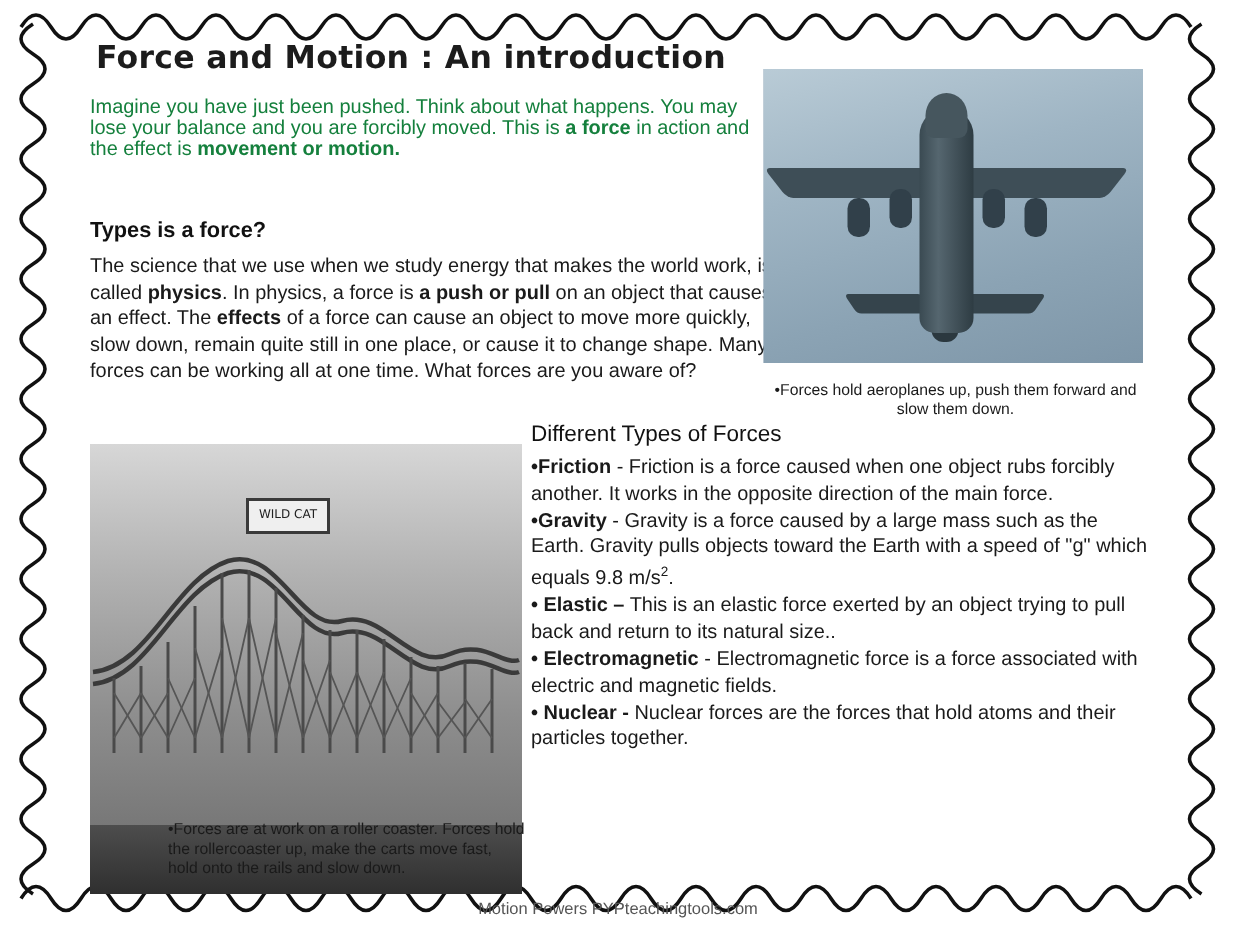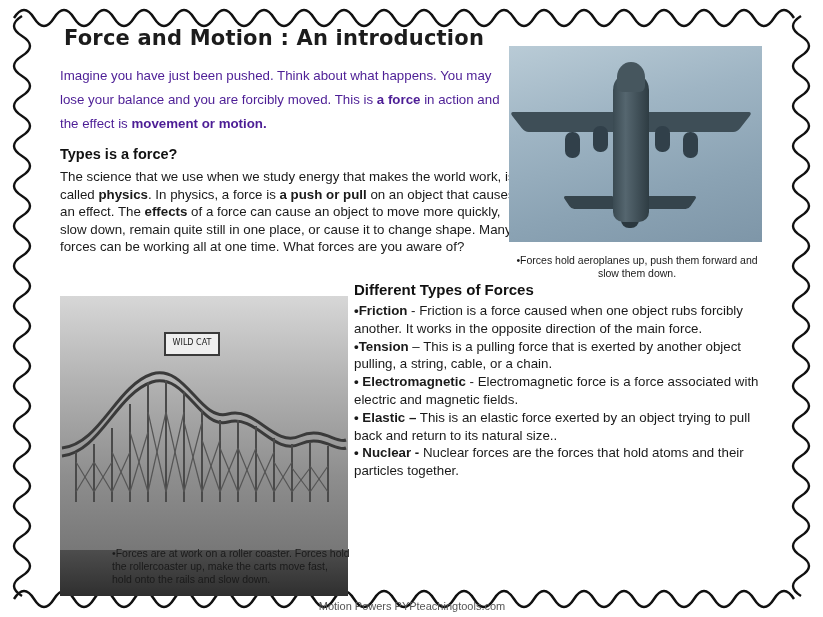--- a/index.html
+++ b/index.html
@@ -44,22 +44,22 @@
     margin: 0 0 6px 0;
     padding-left: 10px;
   }
 
   .intro {
     position: absolute;
     left: 6px;
     top: 38px;
     width: 452px;
     font-size: 13.3px;
-    line-height: 24px;
-    color: #4c1d95;
+    line-height: 14px;
+    color: #15803d;
   }
 
   .heading {
     position: absolute;
     left: 6px;
     top: 120px;
     font-size: 14.5px;
     font-weight: bold;
     color: #111;
   }
@@ -180,21 +180,21 @@
     width: 256px;
     text-align: center;
   }
 
   
   .forces-heading {
     position: absolute;
     left: 300px;
     top: 255px;
     font-size: 15px;
-    font-weight: bold;
+    font-weight: normal;
     color: #111;
   }
   .forces-list {
     position: absolute;
     left: 300px;
     top: 276px;
     width: 416px;
     font-size: 13.3px;
     line-height: 17.8px;
     color: #1a1a1a;
@@ -347,21 +347,21 @@
       <div class="coaster-ground"></div>
       <div class="coaster-sign">
         <div class="coaster-sign-text">WILD CAT</div>
       </div>
     </div>
     <div class="caption cap-coaster">•Forces are at work on a roller coaster. Forces hold the rollercoaster up, make the carts move fast, hold onto the rails and slow down.</div>
 
     <div class="forces-heading">Different Types of Forces</div>
     <div class="forces-list">
       <p><b>•Friction</b><span> - Friction is a force caused when one object rubs forcibly another. It works in the opposite direction of the main force.</span></p>
-      <p><b>•Tension</b><span> – This is a pulling force that is exerted by another object pulling, a string, cable, or a chain.</span></p>
+      <p><b>•Gravity</b><span> - Gravity is a force caused by a large mass such as the Earth. Gravity pulls objects toward the Earth with a speed of "g" which equals 9.8 m/s</span><sup>2</sup><span>.</span></p>
+      <p><b>• Elastic –</b><span> This is an elastic force exerted by an object trying to pull back and return to its natural size..</span></p>
       <p><b>• Electromagnetic</b><span> - Electromagnetic force is a force associated with electric and magnetic fields.</span></p>
-      <p><b>• Elastic –</b><span> This is an elastic force exerted by an object trying to pull back and return to its natural size..</span></p>
       <p><b>• Nuclear -</b><span> Nuclear forces are the forces that hold atoms and their particles together.</span></p>
     </div>
 
     <div class="footer">Motion Powers PYPteachingtools.com</div>
   </div>
 </div>
 
 </body></html>

